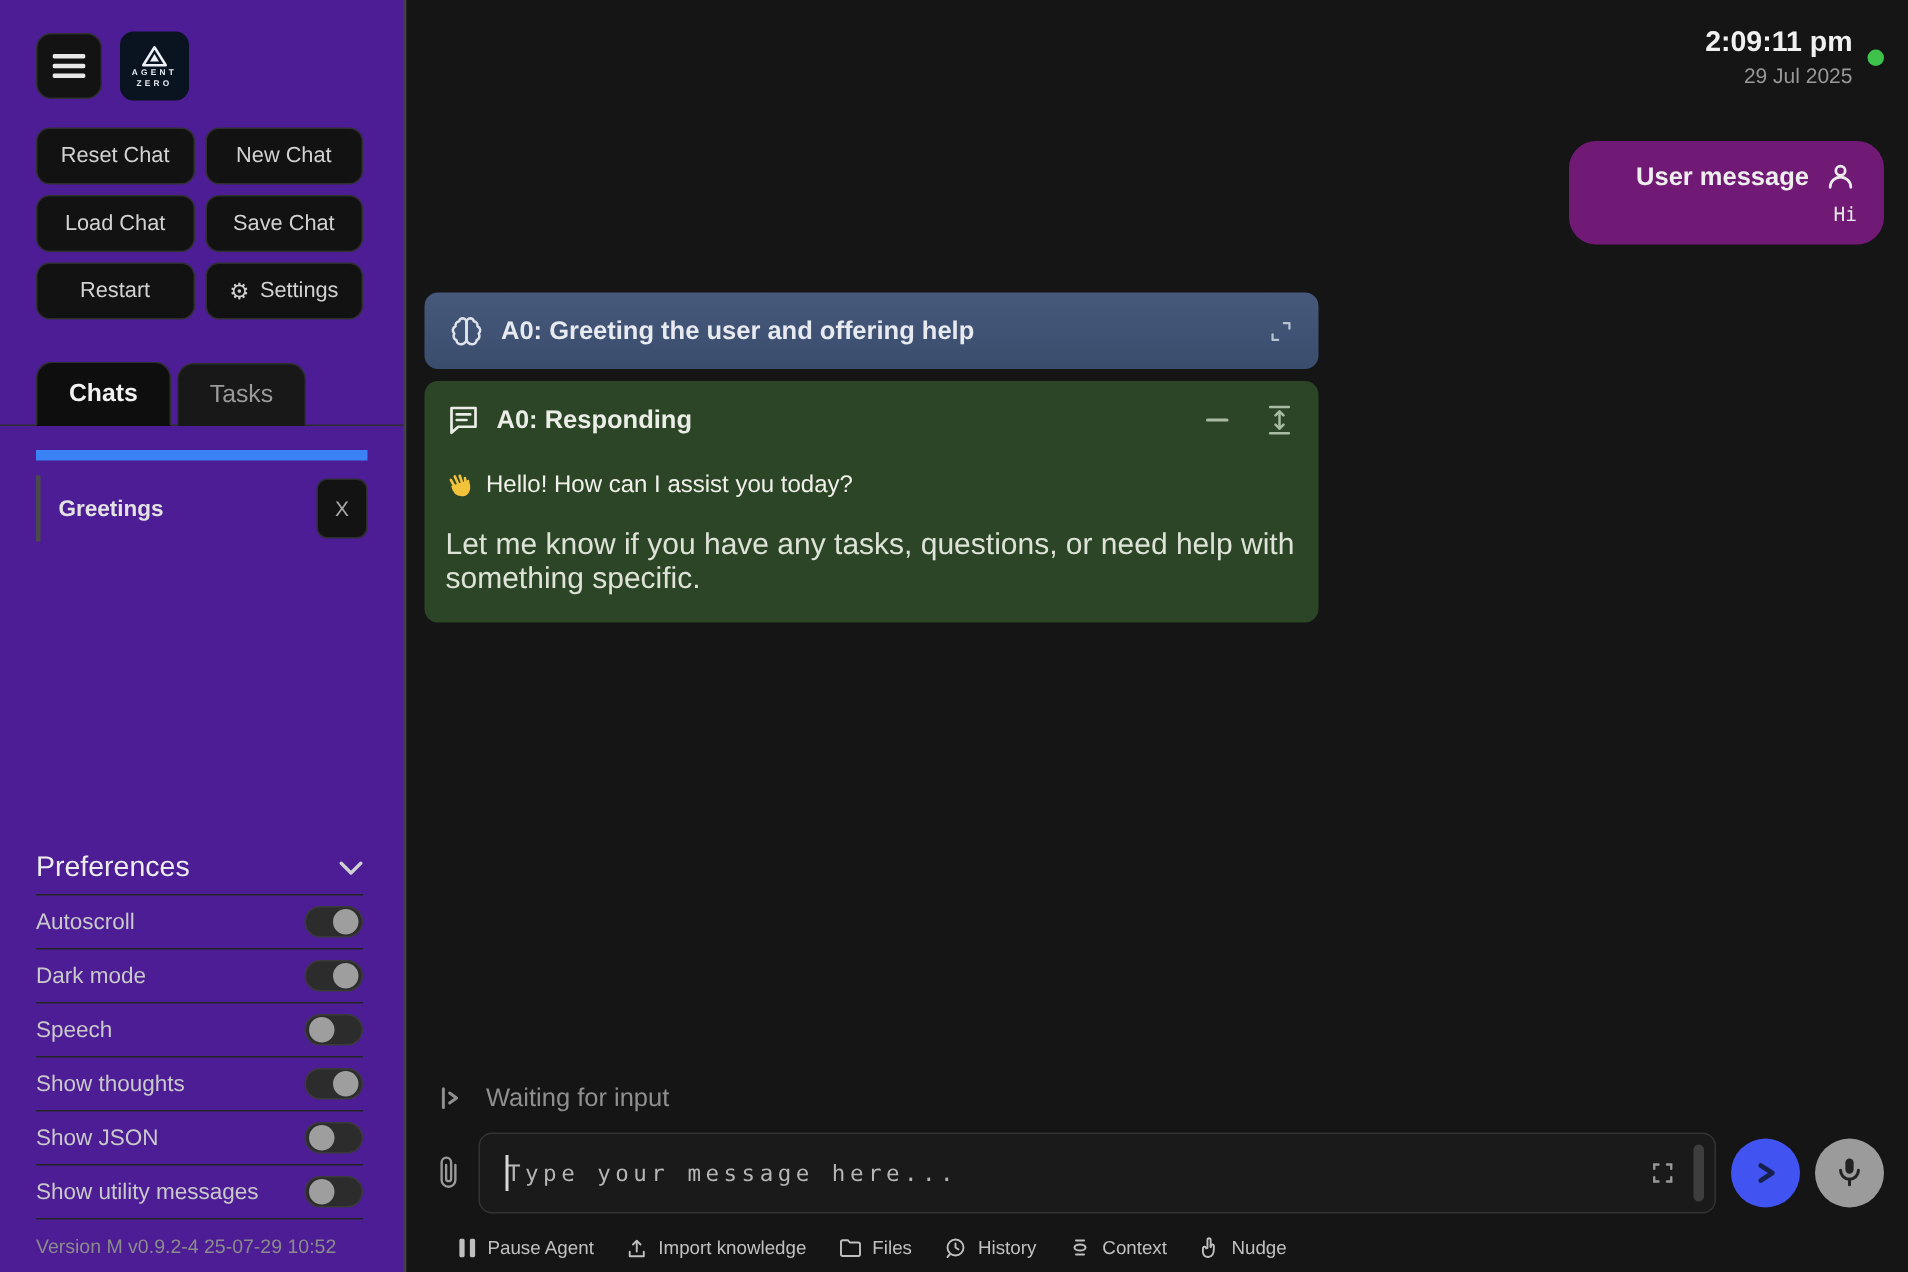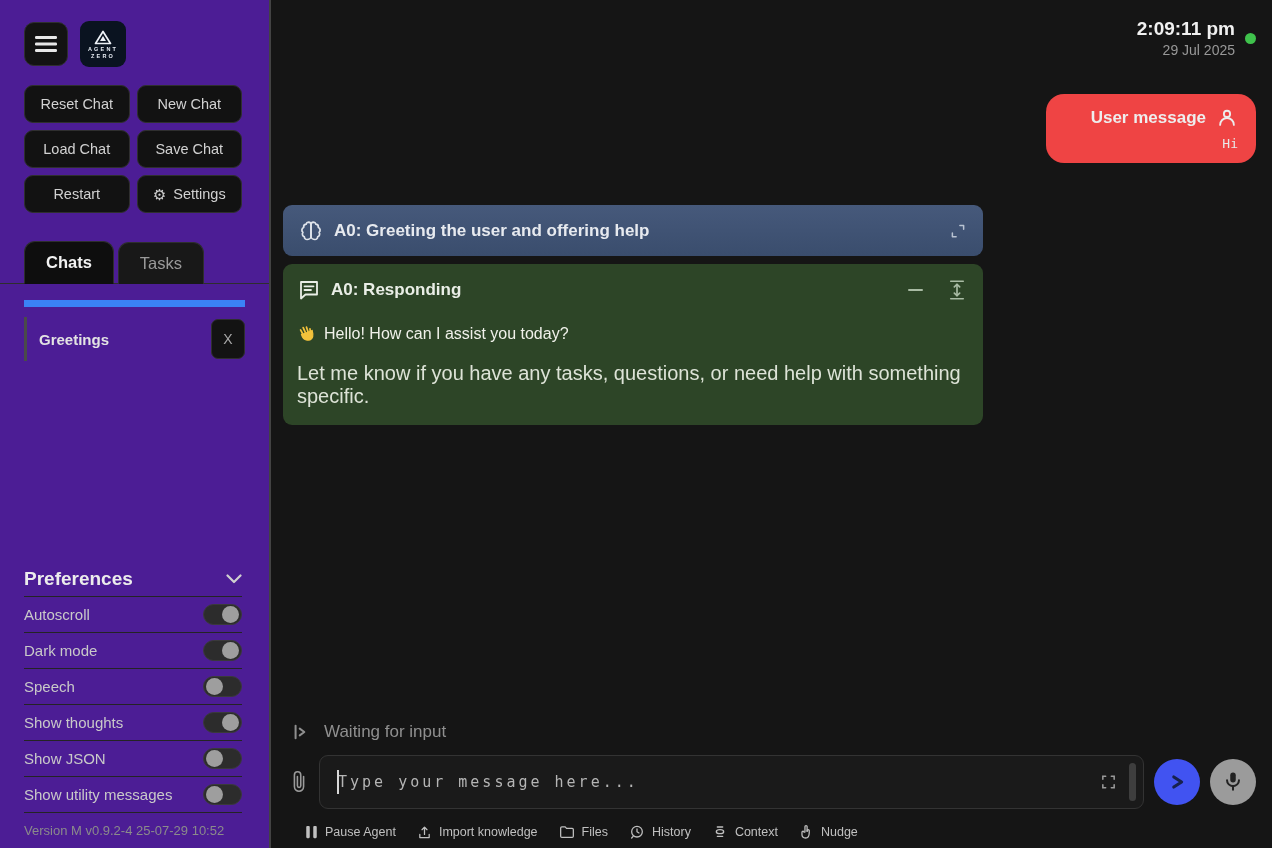--- a/index.html
+++ b/index.html
@@ -36,21 +36,21 @@
   .chat-list { margin:16px 24px 0 24px; border-top:7px solid #3b82f6; padding-top:10px; }
   .chat-item { display:flex; align-items:center; height:44px; border-left:3px solid #4a4a4a;
     padding-left:12px; cursor:pointer; }
   .chat-title { font-weight:bold; font-size:15px; color:#e3e3e3; flex:1; }
   .chat-close { width:34px; height:40px; border:1px solid #2f2f2f; border-radius:7px;
     background:#131313; color:#a8a8a8; font-size:14px; display:flex; align-items:center;
     justify-content:center; cursor:pointer; }
 
   .prefs { margin-top:auto; }
   .prefs-head { display:flex; align-items:center; justify-content:space-between; padding:0 27px 6px 24px; }
-  .prefs-title { color:#ececec; font-weight:bold; font-size:19px; }
+  .prefs-title { color:#ececec; font-weight:normal; font-size:19px; }
   .pref-row { display:flex; align-items:center; justify-content:space-between;
     margin:0 27px 0 24px; padding:7px 0; border-top:1px solid #242424; }
   .pref-row:first-of-type { border-top:none; }
   .pref-label { color:#c9c9c9; font-size:15px; }
   .toggle { width:39px; height:21px; border-radius:11px; background:#2c2c2c;
     border:1px solid #3a3a3a; position:relative; cursor:pointer; flex:none; }
   .toggle .knob { width:17px; height:17px; border-radius:50%; background:#9e9e9e;
     position:absolute; top:1px; left:2px; }
   .toggle[data-state="on"] .knob { left:auto; right:2px; }
   .version { margin:0 27px 0 24px; padding-top:10px; border-top:1px solid #242424;
@@ -59,27 +59,27 @@
   
   .main { flex:1; display:flex; flex-direction:column; background:#151515;
     padding:0 16px 8px 12px; }
   .topbar { display:flex; justify-content:flex-end; align-items:flex-start; padding-top:18px; }
   .clock-block { text-align:right; margin-right:10px; }
   .clock { color:#f0f0f0; font-size:19px; font-weight:bold; }
   .date { color:#989898; font-size:14px; margin-top:2px; }
   .status-dot { width:11px; height:11px; border-radius:50%; margin-top:15px; }
 
   .user-row { display:flex; justify-content:flex-end; margin-top:36px; }
-  .user-bubble { background:#ef4444; border-radius:18px; padding:13px 18px 12px 22px; min-width:210px; }
+  .user-bubble { background:#701a75; border-radius:18px; padding:13px 18px 12px 22px; min-width:210px; }
   .user-head { display:flex; justify-content:flex-end; align-items:center; gap:10px; }
   .user-title { color:#eeeeee; font-weight:bold; font-size:17px; }
   .user-text { text-align:right; color:#e8e8e8; font-family:"DejaVu Sans Mono", monospace;
     font-size:13px; margin-top:7px; }
 
-  .agent-group { width:700px; margin-top:42px; }
+  .agent-group { width:596px; margin-top:32px; }
   .agent-header { background:linear-gradient(#46597b,#3a4d6d); border-radius:9px;
     height:51px; display:flex; align-items:center; padding:0 16px; gap:11px; }
   .agent-header-title { color:#e7eaef; font-weight:bold; font-size:17px; flex:1; }
   .agent-msg { background:#2d4527; border-radius:9px; margin-top:8px; padding:14px 16px 17px 14px; }
   .agent-msg-head { display:flex; align-items:center; gap:10px; }
   .agent-msg-title { color:#eaeee7; font-weight:bold; font-size:17px; flex:1; }
   .minimize-bar { width:15px; height:2px; background:#a9bba4; margin-right:14px; border-radius:1px; }
   .msg-line1 { margin-top:22px; color:#f0f1ea; font-weight:normal; font-size:16px;
     display:flex; align-items:center; gap:8px; }
   .msg-line2 { margin-top:19px; color:#dde3d7; font-size:20px; }

